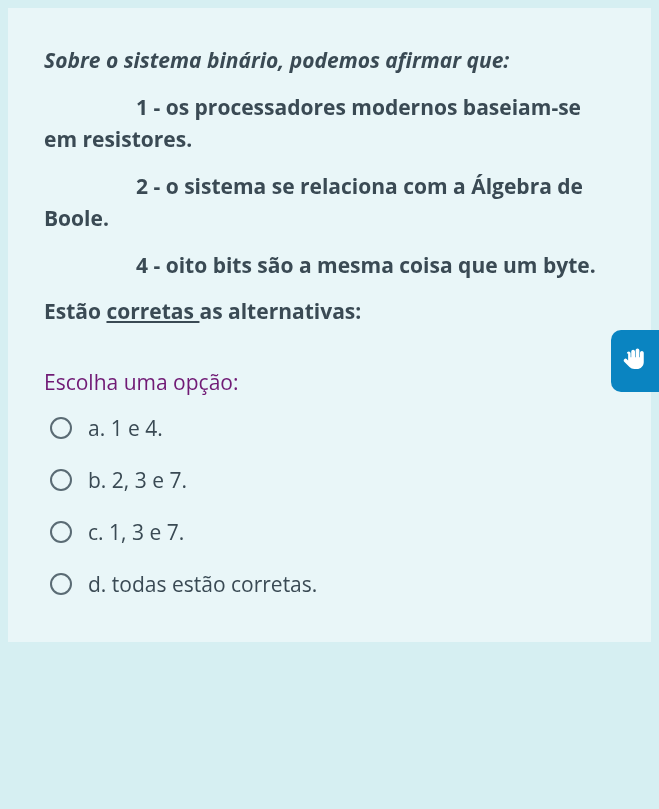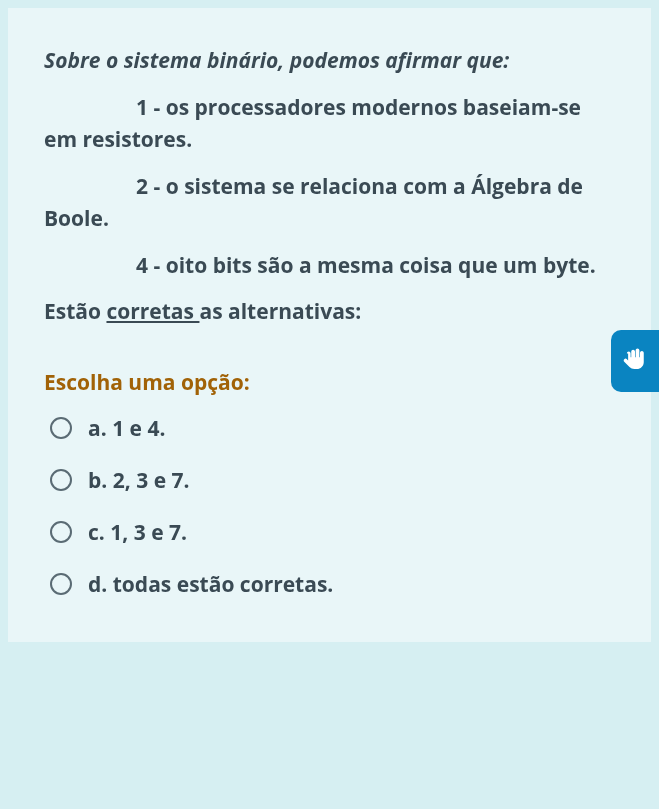--- a/index.html
+++ b/index.html
@@ -42,22 +42,22 @@
     width: 92px;
   }
   .finalline {
     margin-top: 6px;
   }
   .underline {
     text-decoration: underline;
   }
   .prompt {
     font-size: 21px;
-    font-weight: 700;
-    color: #a16207;
+    font-weight: 400;
+    color: #701a75;
     margin-top: 40px;
     margin-bottom: 18px;
   }
   .options {
     padding-left: 6px;
   }
   .option {
     display: flex;
     align-items: center;
     gap: 16px;
@@ -69,21 +69,21 @@
     width: 22px;
     height: 22px;
     border: 2px solid #5a6b74;
     border-radius: 50%;
     background: transparent;
     cursor: pointer;
     flex-shrink: 0;
   }
   .opt-label {
     font-size: 21px;
-    font-weight: 700;
+    font-weight: 400;
     color: #3a4a54;
     cursor: pointer;
   }
   .accessibility-btn {
     position: absolute;
     right: 0;
     top: 330px;
     width: 48px;
     height: 62px;
     background: #0a84c1;

